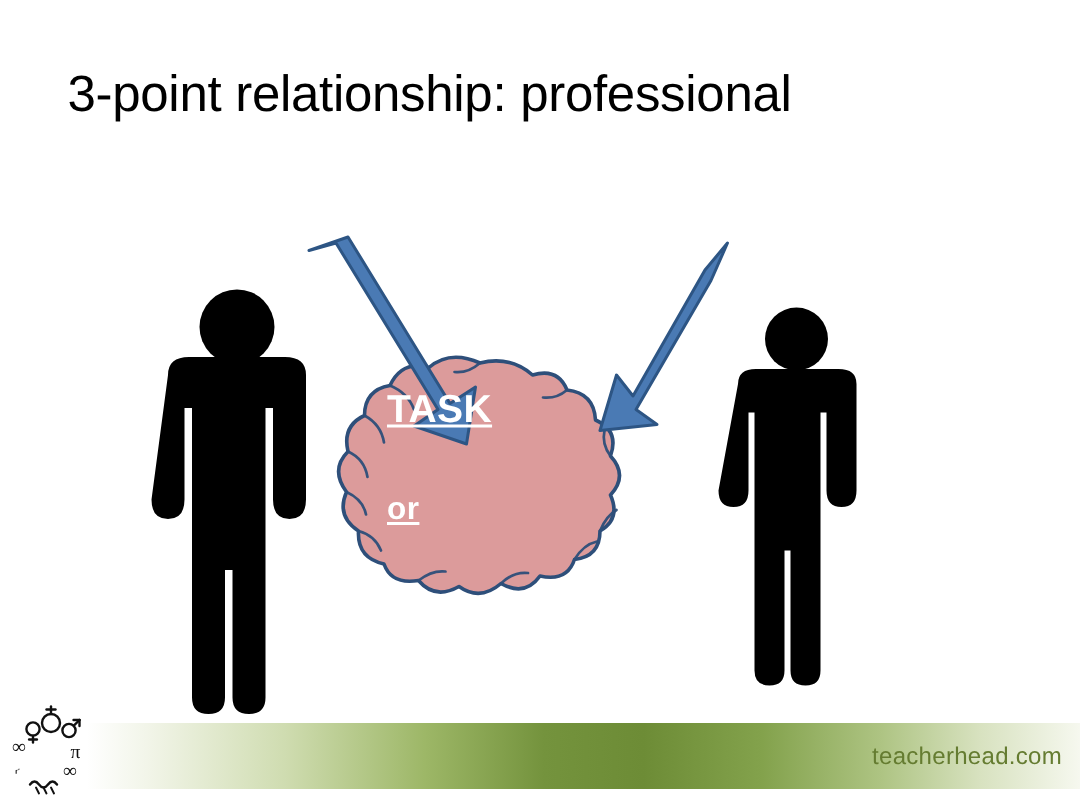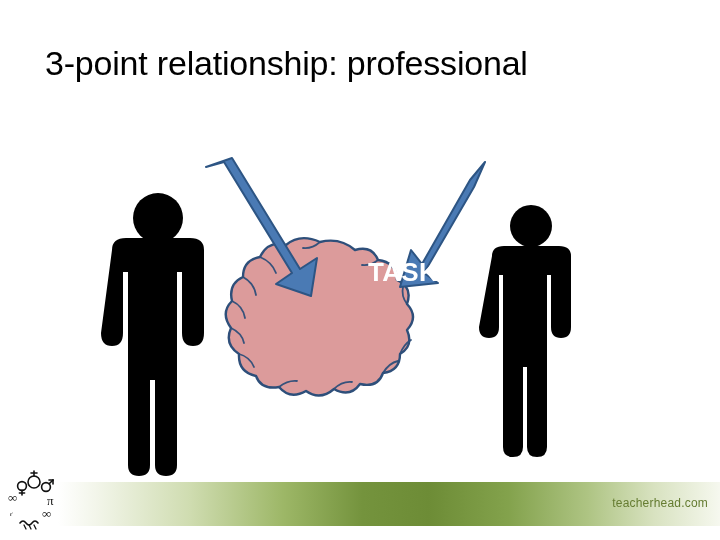--- a/index.html
+++ b/index.html
@@ -54,29 +54,30 @@
     height: 310px;
     overflow: visible;
   }
 
   
   #cloud-text {
     position: absolute;
     left: 258px;
     top: 167px;
     width: 180px;
-    text-align: right;
+    text-align: left;
     color: #ffffff;
     font-weight: bold;
     font-size: 26px;
     line-height: 31px;
     letter-spacing: 0.3px;
     pointer-events: none;
-  }
-  #cloud-text .line-or { font-size: 21px; }
+    text-decoration: underline;
+  }
+  #cloud-text .line-or { font-size: 21px; margin-top: 36px; }
 
   
   #footer {
     position: absolute;
     left: 0;
     bottom: 0;
     width: 720px;
     height: 80px;
   }
   #footer-bar {
@@ -94,21 +95,21 @@
         #6d8c36 56%,
         #83a24c 68%,
         #aec483 80%,
         #d8e2c0 90%,
         #f6f8ef 100%);
   }
   #footer-link {
     position: absolute;
     right: 12px;
     top: 36px;
-    font-size: 12px;
+    font-size: 16px;
     color: #657c31;
     letter-spacing: 0.2px;
   }
   #footer-logo {
     position: absolute;
     left: 6px;
     top: 8px;
     width: 60px;
     height: 64px;
   }

